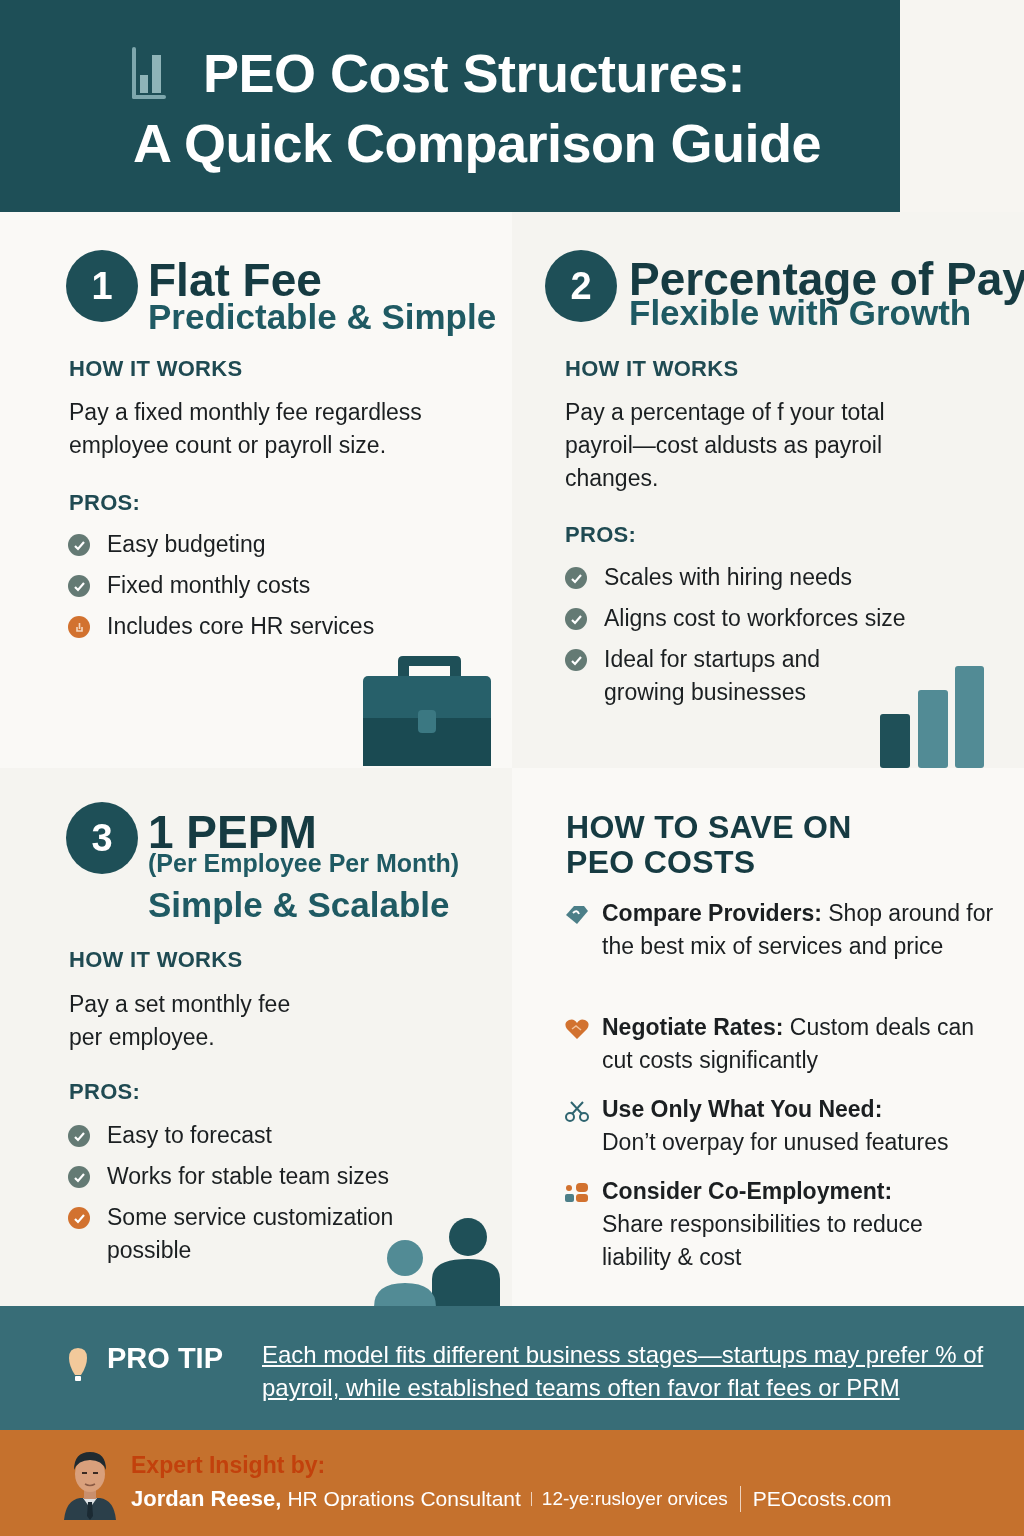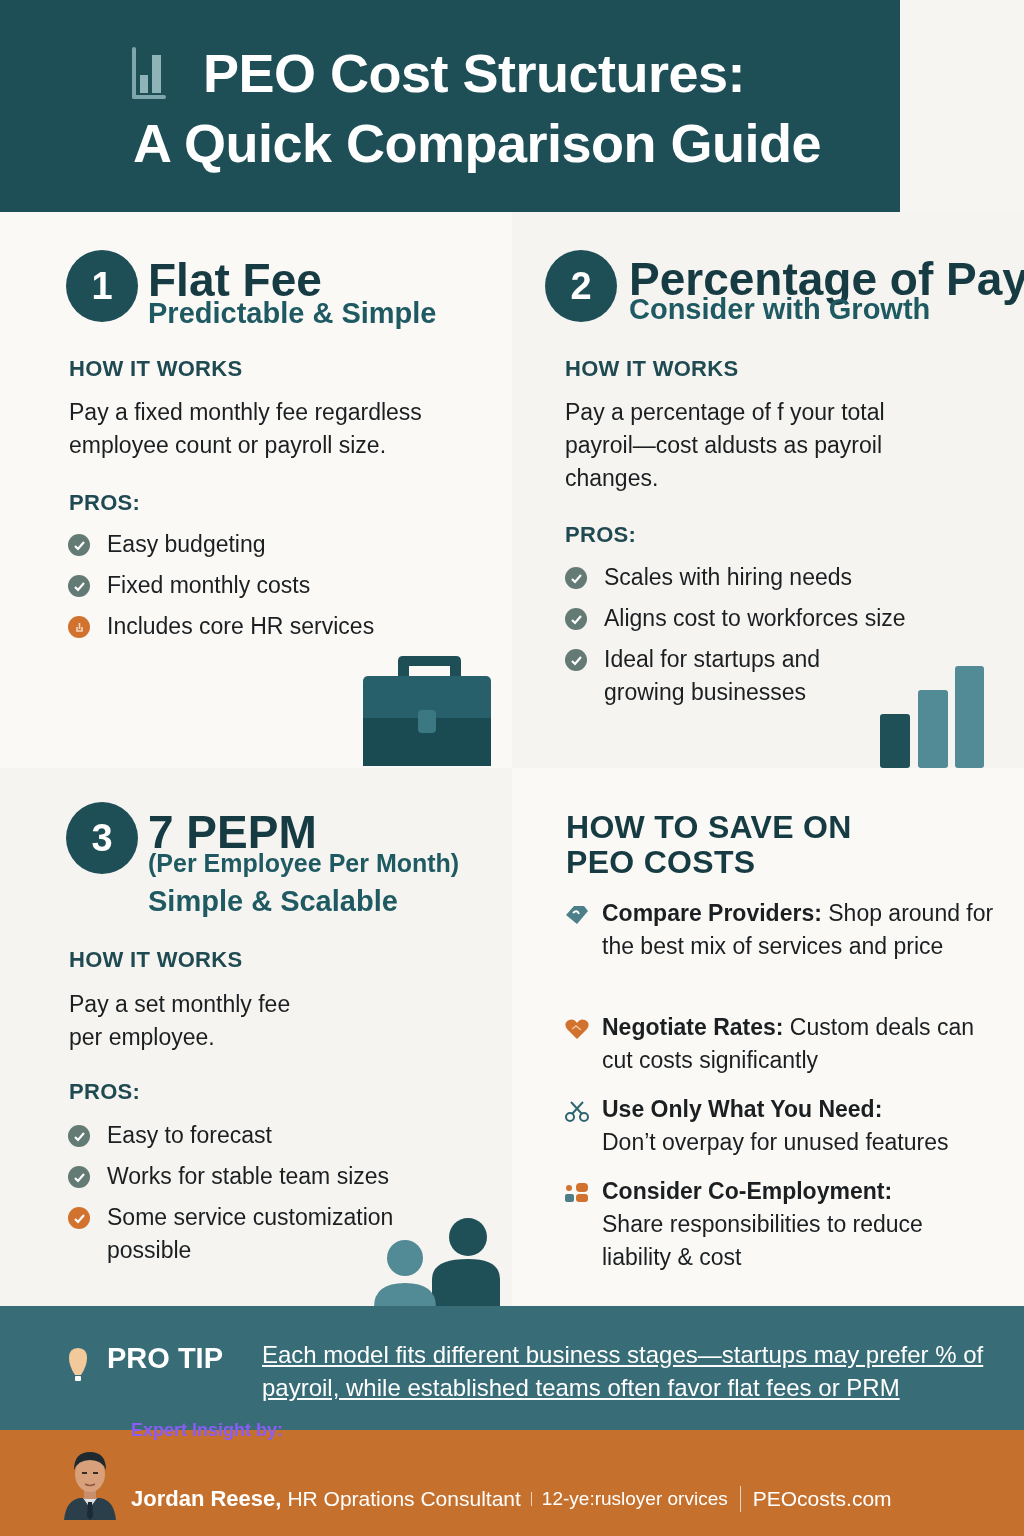--- a/index.html
+++ b/index.html
@@ -13,42 +13,42 @@
   .header .chart-icon { position: absolute; left: 132px; top: 45px; width: 36px; height: 54px; }
 
   .quad { position: absolute; }
   .q1 { left: 0; top: 212px; width: 512px; height: 556px; background: #faf9f6; }
   .q2 { left: 512px; top: 212px; width: 512px; height: 556px; background: #f5f4f0; }
   .q3 { left: 0; top: 768px; width: 512px; height: 538px; background: #f5f4f0; }
   .q4 { left: 512px; top: 768px; width: 512px; height: 538px; background: #faf9f6; }
 
   .num-circle { position: absolute; width: 72px; height: 72px; border-radius: 50%; background: #1e4f57; color: #fff; font-weight: 700; font-size: 38px; display: flex; align-items: center; justify-content: center; }
   .card-title { position: absolute; font-weight: 700; font-size: 46px; color: #163b42; white-space: nowrap; }
-  .card-sub { position: absolute; font-weight: 700; font-size: 29px; color: #1f5a63; white-space: nowrap; }
+  .card-sub { position: absolute; font-weight: 700; font-size: 35px; color: #1f5a63; white-space: nowrap; }
   .sec-head { position: absolute; font-weight: 700; font-size: 22px; color: #1f4a52; letter-spacing: 0.3px; }
   .body-text { position: absolute; font-size: 23px; line-height: 33px; color: #1b1f21; }
   .pros-list { position: absolute; list-style: none; }
   .pros-list li { display: flex; align-items: flex-start; font-size: 23px; line-height: 33px; color: #1b1f21; margin-bottom: 8px; }
   .pros-list .check { flex: 0 0 22px; width: 22px; height: 22px; border-radius: 50%; background: #647a74; margin-top: 6px; margin-right: 17px; display: flex; align-items: center; justify-content: center; }
   .pros-list .check.orange { background: #d2722f; }
   .pros-list .check svg { width: 13px; height: 13px; }
 
   .save-head { position: absolute; left: 566px; top: 810px; font-weight: 700; font-size: 32px; line-height: 35px; color: #163b42; letter-spacing: 0.3px; }
   .save-item { position: absolute; left: 564px; width: 430px; display: flex; align-items: flex-start; }
   .save-item .s-icon { flex: 0 0 26px; width: 26px; height: 24px; margin-top: 6px; margin-right: 12px; }
   .save-item .s-text { font-size: 23px; line-height: 33px; color: #1b1f21; }
   .save-item .s-text b { font-weight: 700; }
 
   .protip { position: absolute; left: 0; top: 1306px; width: 1024px; height: 124px; background: #386d77; }
   .protip-label { position: absolute; left: 107px; top: 1342px; font-weight: 700; font-size: 29px; color: #fff; }
   .protip-text { position: absolute; left: 262px; top: 1338px; width: 750px; font-size: 24px; line-height: 33px; color: #fff; text-decoration: underline; }
 
   .footer { position: absolute; left: 0; top: 1430px; width: 1024px; height: 106px; background: #c5712d; }
   .avatar { position: absolute; left: 62px; top: 1446px; width: 56px; height: 74px; }
-  .ft-label { position: absolute; left: 131px; top: 1420px; font-weight: 700; font-size: 18px; color: #8b5cf6; }
+  .ft-label { position: absolute; left: 131px; top: 1452px; font-weight: 700; font-size: 23px; color: #c2410c; }
   .ft-line { position: absolute; left: 131px; top: 1486px; font-size: 21px; color: #fff; white-space: nowrap; display: flex; align-items: center; }
   .ft-line b { font-weight: 700; font-size: 22px; margin-right: 6px; }
   .ft-sep { display: inline-block; width: 1px; height: 26px; background: rgba(255,255,255,0.7); margin: 0 12px; }
   .ft-sep.small { height: 14px; margin: 0 10px; }
 </style>
 </head>
 <body>
 
 <div class="header">
   <svg class="chart-icon" viewBox="0 0 36 54">
@@ -98,21 +98,21 @@
   <path d="M36 22 V6 Q36 1 41 1 H94 Q99 1 99 6 V22 H88 V11 H47 V22 Z" fill="#1e4f57"></path>
   <rect x="1" y="21" width="128" height="90" rx="5" fill="#27606a"></rect>
   <rect x="1" y="63" width="128" height="48" rx="0" fill="#1a4a52"></rect>
   <rect x="1" y="105" width="128" height="6" rx="3" fill="#1a4a52"></rect>
   <rect x="56" y="55" width="18" height="23" rx="4" fill="#3b7882"></rect>
 </svg>
 
 <div class="quad q2"></div>
 <div class="num-circle" style="left:545px;top:250px;">2</div>
 <div class="card-title" style="left:629px;top:252px;">Percentage of Payroll</div>
-<div class="card-sub" style="left:629px;top:293px;">Consider with Growth</div>
+<div class="card-sub" style="left:629px;top:293px;">Flexible with Growth</div>
 <div class="sec-head" style="left:565px;top:356px;">HOW IT WORKS</div>
 <div class="body-text" style="left:565px;top:396px;width:370px;">Pay a percentage of f your total payroil—cost aldusts as payroil changes.</div>
 <div class="sec-head" style="left:565px;top:522px;">PROS:</div>
 <ul class="pros-list" style="left:565px;top:561px;width:400px;">
   <li>
     <span class="check">
         <svg viewBox="0 0 13 13">
           <path d="M2 7 L5 10 L11 3" stroke="#fff" stroke-width="2.2" fill="none"></path>
         </svg>
       </span>
@@ -136,21 +136,21 @@
   </li>
 </ul>
 <svg style="position:absolute;left:878px;top:664px;" width="108" height="104" viewBox="0 0 108 104">
   <rect x="2" y="50" width="30" height="54" rx="3" fill="#1f5058"></rect>
   <rect x="40" y="26" width="30" height="78" rx="3" fill="#528b95"></rect>
   <rect x="77" y="2" width="29" height="102" rx="3" fill="#528b95"></rect>
 </svg>
 
 <div class="quad q3"></div>
 <div class="num-circle" style="left:66px;top:802px;">3</div>
-<div class="card-title" style="left:148px;top:805px;">7 PEPM</div>
+<div class="card-title" style="left:148px;top:805px;">1 PEPM</div>
 <div class="card-sub" style="left:148px;top:849px;font-size:25px;">(Per Employee Per Month)</div>
 <div class="card-sub" style="left:148px;top:885px;">Simple &amp; Scalable</div>
 <div class="sec-head" style="left:69px;top:947px;">HOW IT WORKS</div>
 <div class="body-text" style="left:69px;top:988px;width:260px;">Pay a set monthly fee per employee.</div>
 <div class="sec-head" style="left:69px;top:1079px;">PROS:</div>
 <ul class="pros-list" style="left:68px;top:1119px;width:370px;">
   <li>
     <span class="check">
         <svg viewBox="0 0 13 13">
           <path d="M2 7 L5 10 L11 3" stroke="#fff" stroke-width="2.2" fill="none"></path>

